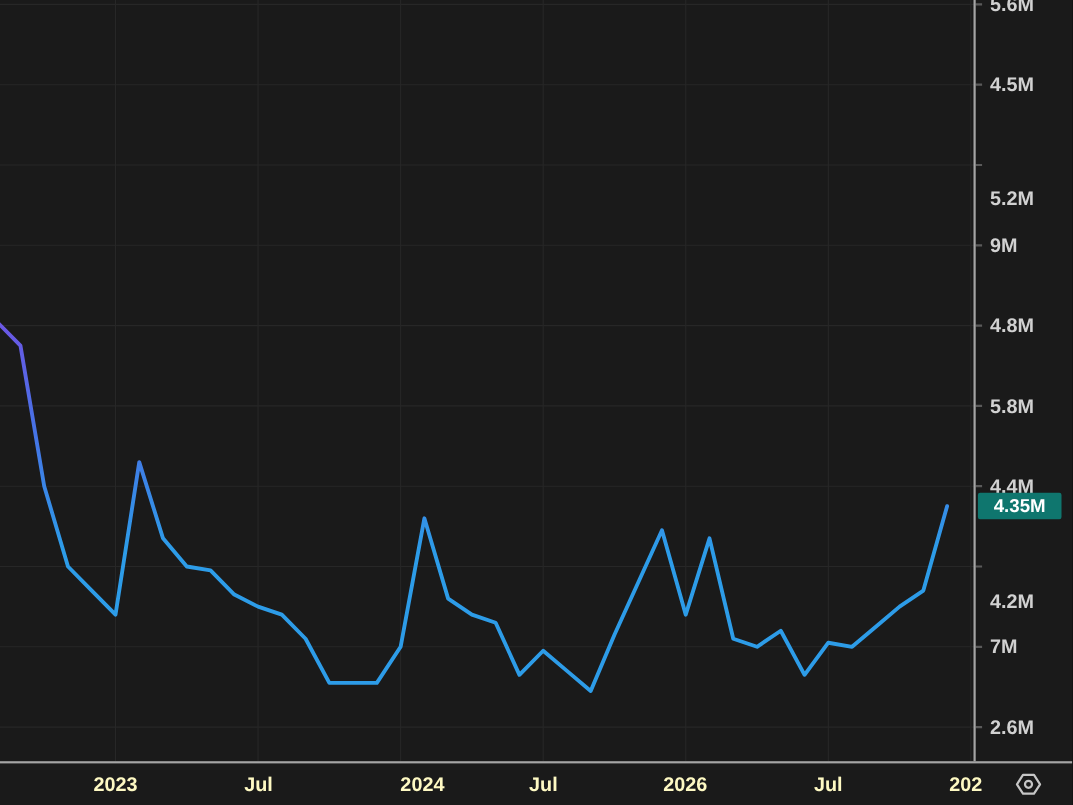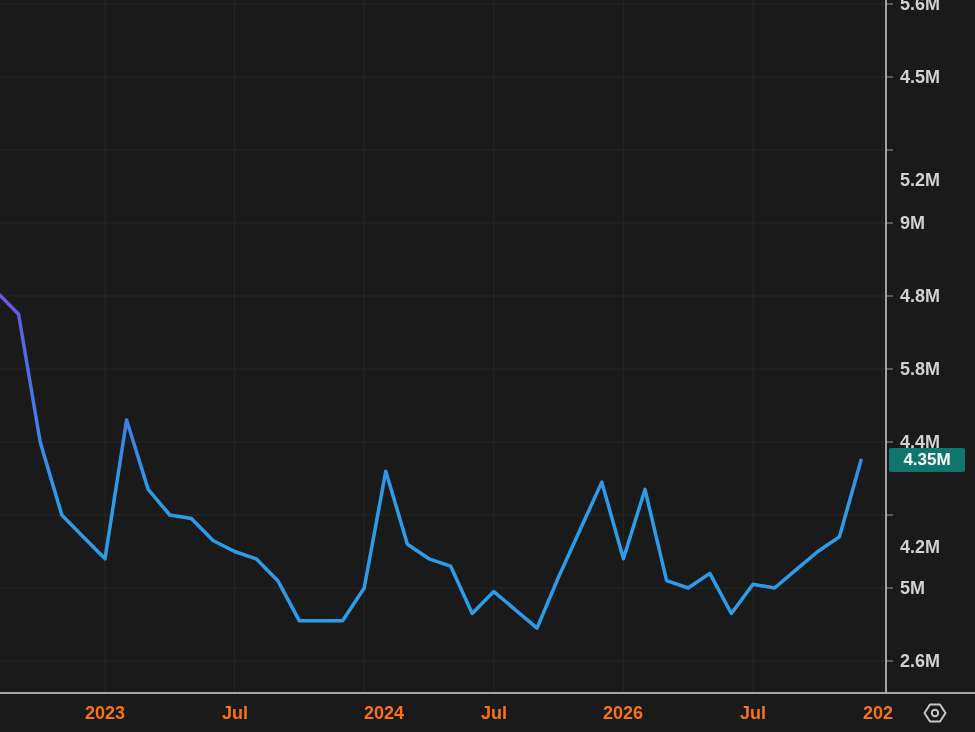--- a/index.html
+++ b/index.html
@@ -27,21 +27,21 @@
   }
   #time-axis{
     position:absolute;left:0;top:692px;width:975px;height:40px;
     box-sizing:border-box;border-top:2px solid #a5a5a5;
     background:#1a1a1a;cursor:ew-resize;
   }
   #time-labels{position:absolute;left:0;top:0;width:893px;height:40px;overflow:hidden;}
   .x-label{
     position:absolute;top:8px;width:80px;height:22px;line-height:22px;
     margin-left:-40px;text-align:center;
-    font-size:18px;font-weight:bold;color:#f97316;white-space:nowrap;
+    font-size:18px;font-weight:bold;color:#fef9c3;white-space:nowrap;
   }
   #axis-corner{
     position:absolute;left:895px;top:694px;width:80px;height:38px;
     display:flex;align-items:center;justify-content:center;
   }
   #axis-corner svg{display:block;}
 </style>
 </head>
 <body>
 
@@ -93,21 +93,21 @@
 
   <div id="price-axis">
       <div class="y-label" style="top: -7px;">5.6M</div>
       <div class="y-label" style="top: 66px;">4.5M</div>
       <div class="y-label" style="top: 139px; margin-top: 30px;">5.2M</div>
       <div class="y-label" style="top: 212px;">9M</div>
       <div class="y-label" style="top: 285px;">4.8M</div>
       <div class="y-label" style="top: 358px;">5.8M</div>
       <div class="y-label" style="top: 431px;">4.4M</div>
       <div class="y-label" style="top: 504px; margin-top: 32px;">4.2M</div>
-      <div class="y-label" style="top: 577px;">5M</div>
+      <div class="y-label" style="top: 577px;">7M</div>
       <div class="y-label" style="top: 650px;">2.6M</div>
       <div id="price-tag" style="top: 448px; background: #0f766e; color: rgb(255, 255, 255);">4.35M</div>
     </div>
 
   <div id="time-axis">
     <div id="time-labels">
         <div class="x-label" style="left: 105px;">2023</div>
         <div class="x-label" style="left: 235px;">Jul</div>
         <div class="x-label" style="left: 384px;">2024</div>
         <div class="x-label" style="left: 494px;">Jul</div>

